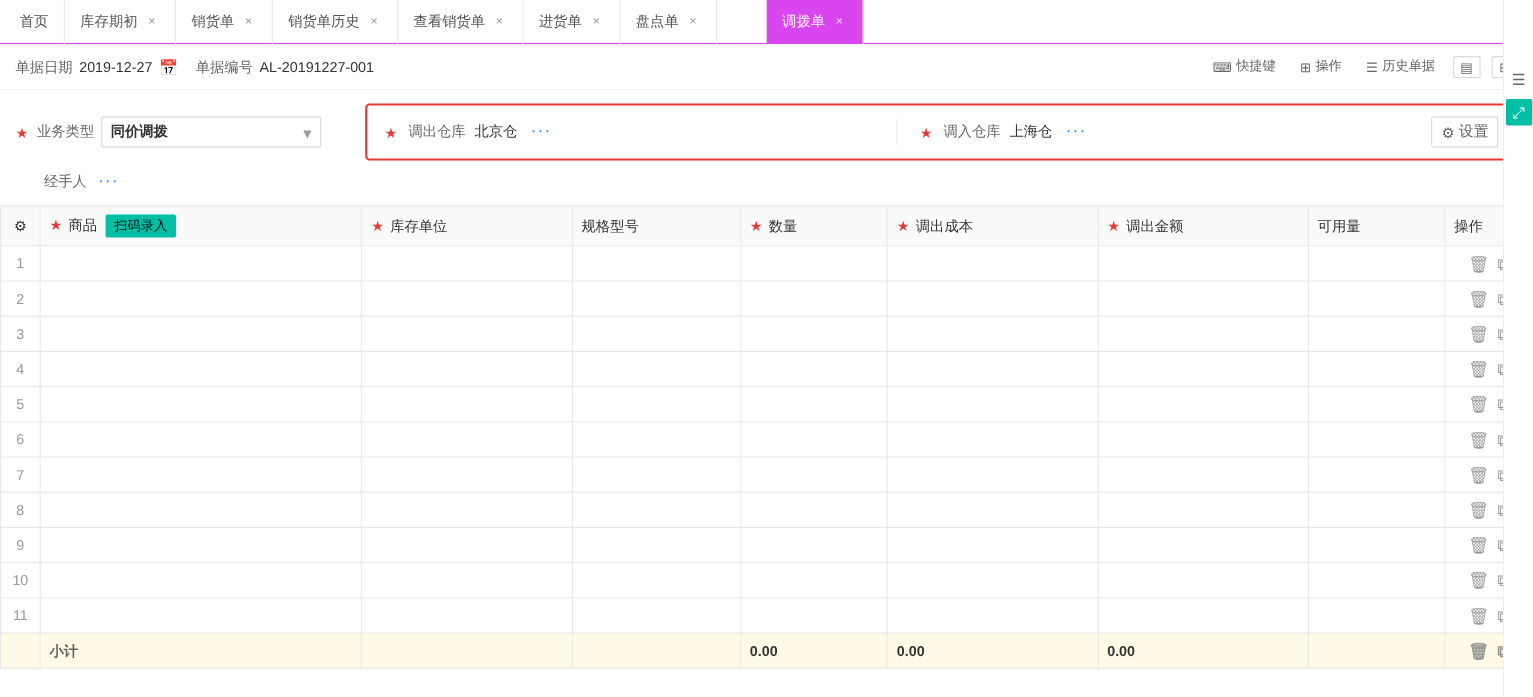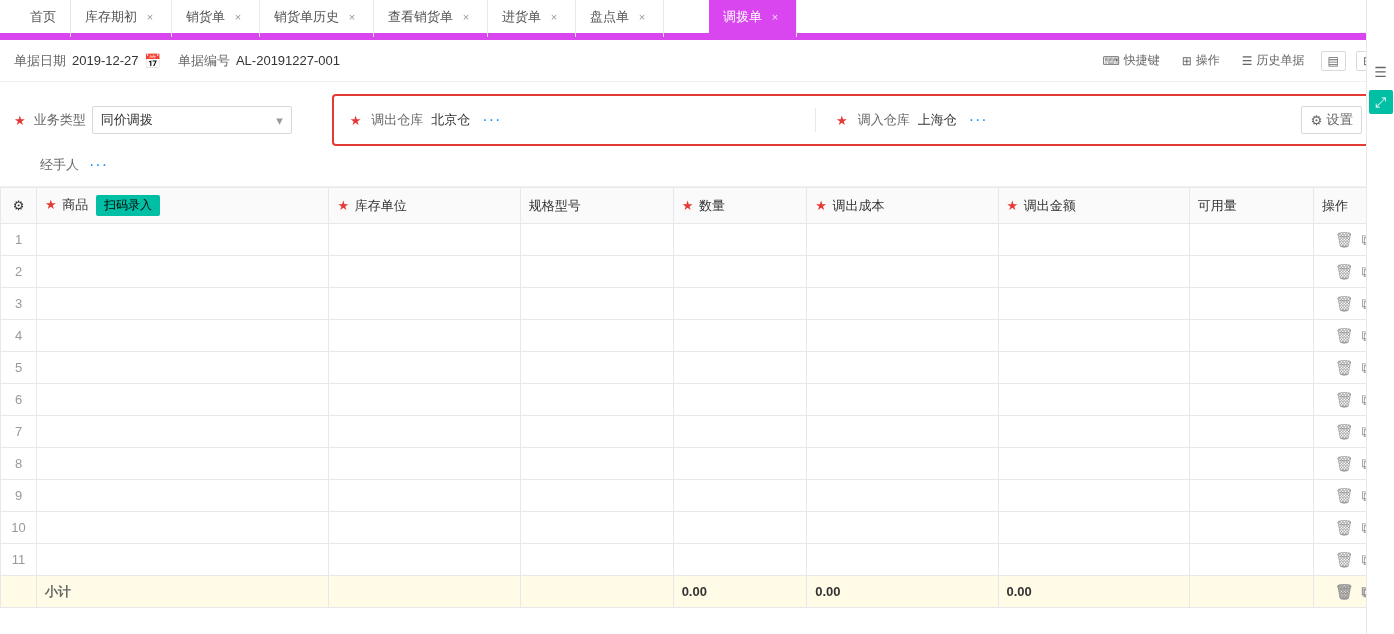--- a/index.html
+++ b/index.html
@@ -1,21 +1,21 @@
 <!DOCTYPE html>
 <html><head>
   <meta charset="utf-8">
   <style>
     * { box-sizing: border-box; margin: 0; padding: 0; }
     body { font-family: 'Microsoft YaHei', Arial, sans-serif; font-size: 13px; color: #333; background: #fff; overflow: hidden; }
 
     
     .tab-bar {
-      display: flex; align-items: center; border-bottom: 7px solid #d946ef;
-      background: #fff; height: 40px; padding: 0 0 0 16px; position: relative;
+      display: flex; align-items: center; border-bottom: 1px solid #d946ef;
+      background: #fff; height: 40px; padding: 0 0 0 4px; position: relative;
     }
     .tab-item {
       display: flex; align-items: center; padding: 0 14px; height: 40px;
       cursor: pointer; font-size: 13px; color: #555; border-right: 1px solid #e8e8e8;
       white-space: nowrap; user-select: none;
     }
     .tab-item.active { background: #d946ef; color: #fff; margin-left: 45px; }
     .tab-close {
       margin-left: 6px; font-size: 11px; color: #999; cursor: pointer;
       display: inline-flex; align-items: center; justify-content: center;
@@ -191,21 +191,21 @@
       </div>
     </div>
   </div>
 
   <div class="form-body">
     <div class="form-row">
 
       <div class="form-field" style="min-width:260px;">
         <span class="field-required">★</span>
         <span class="field-label">业务类型</span>
-        <div class="field-input" style="min-width:200px;">
+        <div class="field-input" style="min-width:200px;font-weight:bold;">
           <span>同价调拨</span>
           <span style="color:#999;">▾</span>
         </div>
       </div>
 
       <div class="warehouse-section">
 
         <div class="warehouse-field">
           <span class="field-required">★</span>
           <span class="field-label">调出仓库</span>

